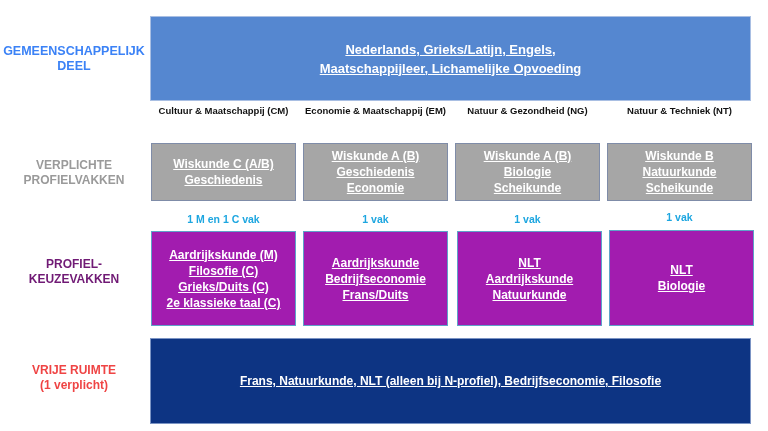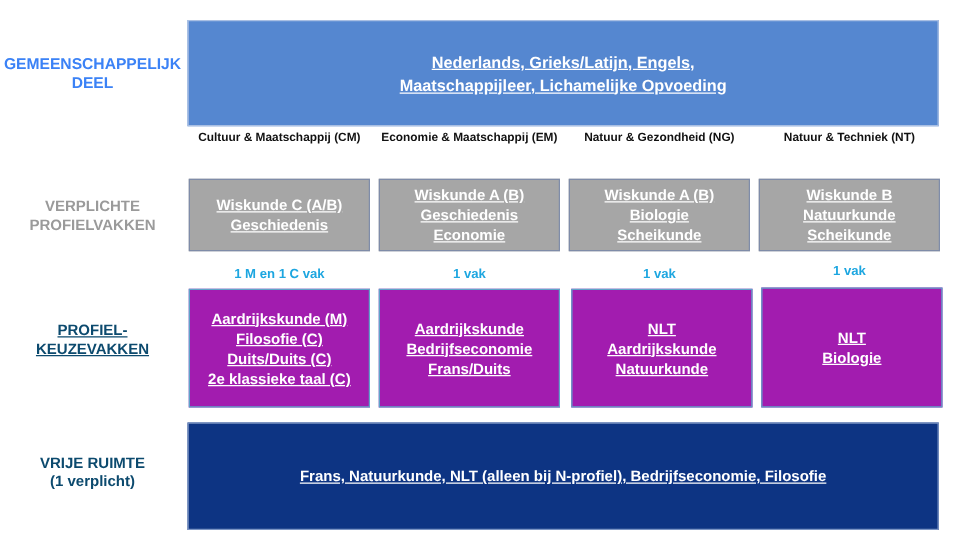--- a/index.html
+++ b/index.html
@@ -24,25 +24,25 @@
 <body>
 
 <div class="rowlabel" style="top:44px; color:#3b82f6; font-size:12.5px;">
   <div>GEMEENSCHAPPELIJK</div>
   <div>DEEL</div>
 </div>
 <div class="rowlabel" style="top:158px; color:#9a9a9a;">
   <div>VERPLICHTE</div>
   <div>PROFIELVAKKEN</div>
 </div>
-<div class="rowlabel" style="top:257px; color:#0c4a6e;text-decoration:underline;">
+<div class="rowlabel" style="top:257px; color:#701a75;">
   <div>PROFIEL-</div>
   <div>KEUZEVAKKEN</div>
 </div>
-<div class="rowlabel" style="top:363px; color:#0c4a6e;">
+<div class="rowlabel" style="top:363px; color:#ef4444;">
   <div>VRIJE RUIMTE</div>
   <div>(1 verplicht)</div>
 </div>
 
 <div id="common" class="box">
   <div class="lines">
     <div>Nederlands, Grieks/Latijn, Engels,</div>
     <div>Maatschappijleer, Lichamelijke Opvoeding</div>
   </div>
 </div>
@@ -82,21 +82,21 @@
 
 <div class="keuzecount" style="left:151px;">1 M en 1 C vak</div>
 <div class="keuzecount" style="left:303px;">1 vak</div>
 <div class="keuzecount" style="left:455px;">1 vak</div>
 <div class="keuzecount" style="left:607px; top:211px;">1 vak</div>
 
 <div class="box cyan" style="left:151px;">
   <div class="lines">
     <div>Aardrijkskunde (M)</div>
     <div>Filosofie (C)</div>
-    <div>Duits/Duits (C)</div>
+    <div>Grieks/Duits (C)</div>
     <div>2e klassieke taal (C)</div>
   </div>
 </div>
 <div class="box cyan" style="left:303px;">
   <div class="lines">
     <div>Aardrijkskunde</div>
     <div>Bedrijfseconomie</div>
     <div>Frans/Duits</div>
   </div>
 </div>

